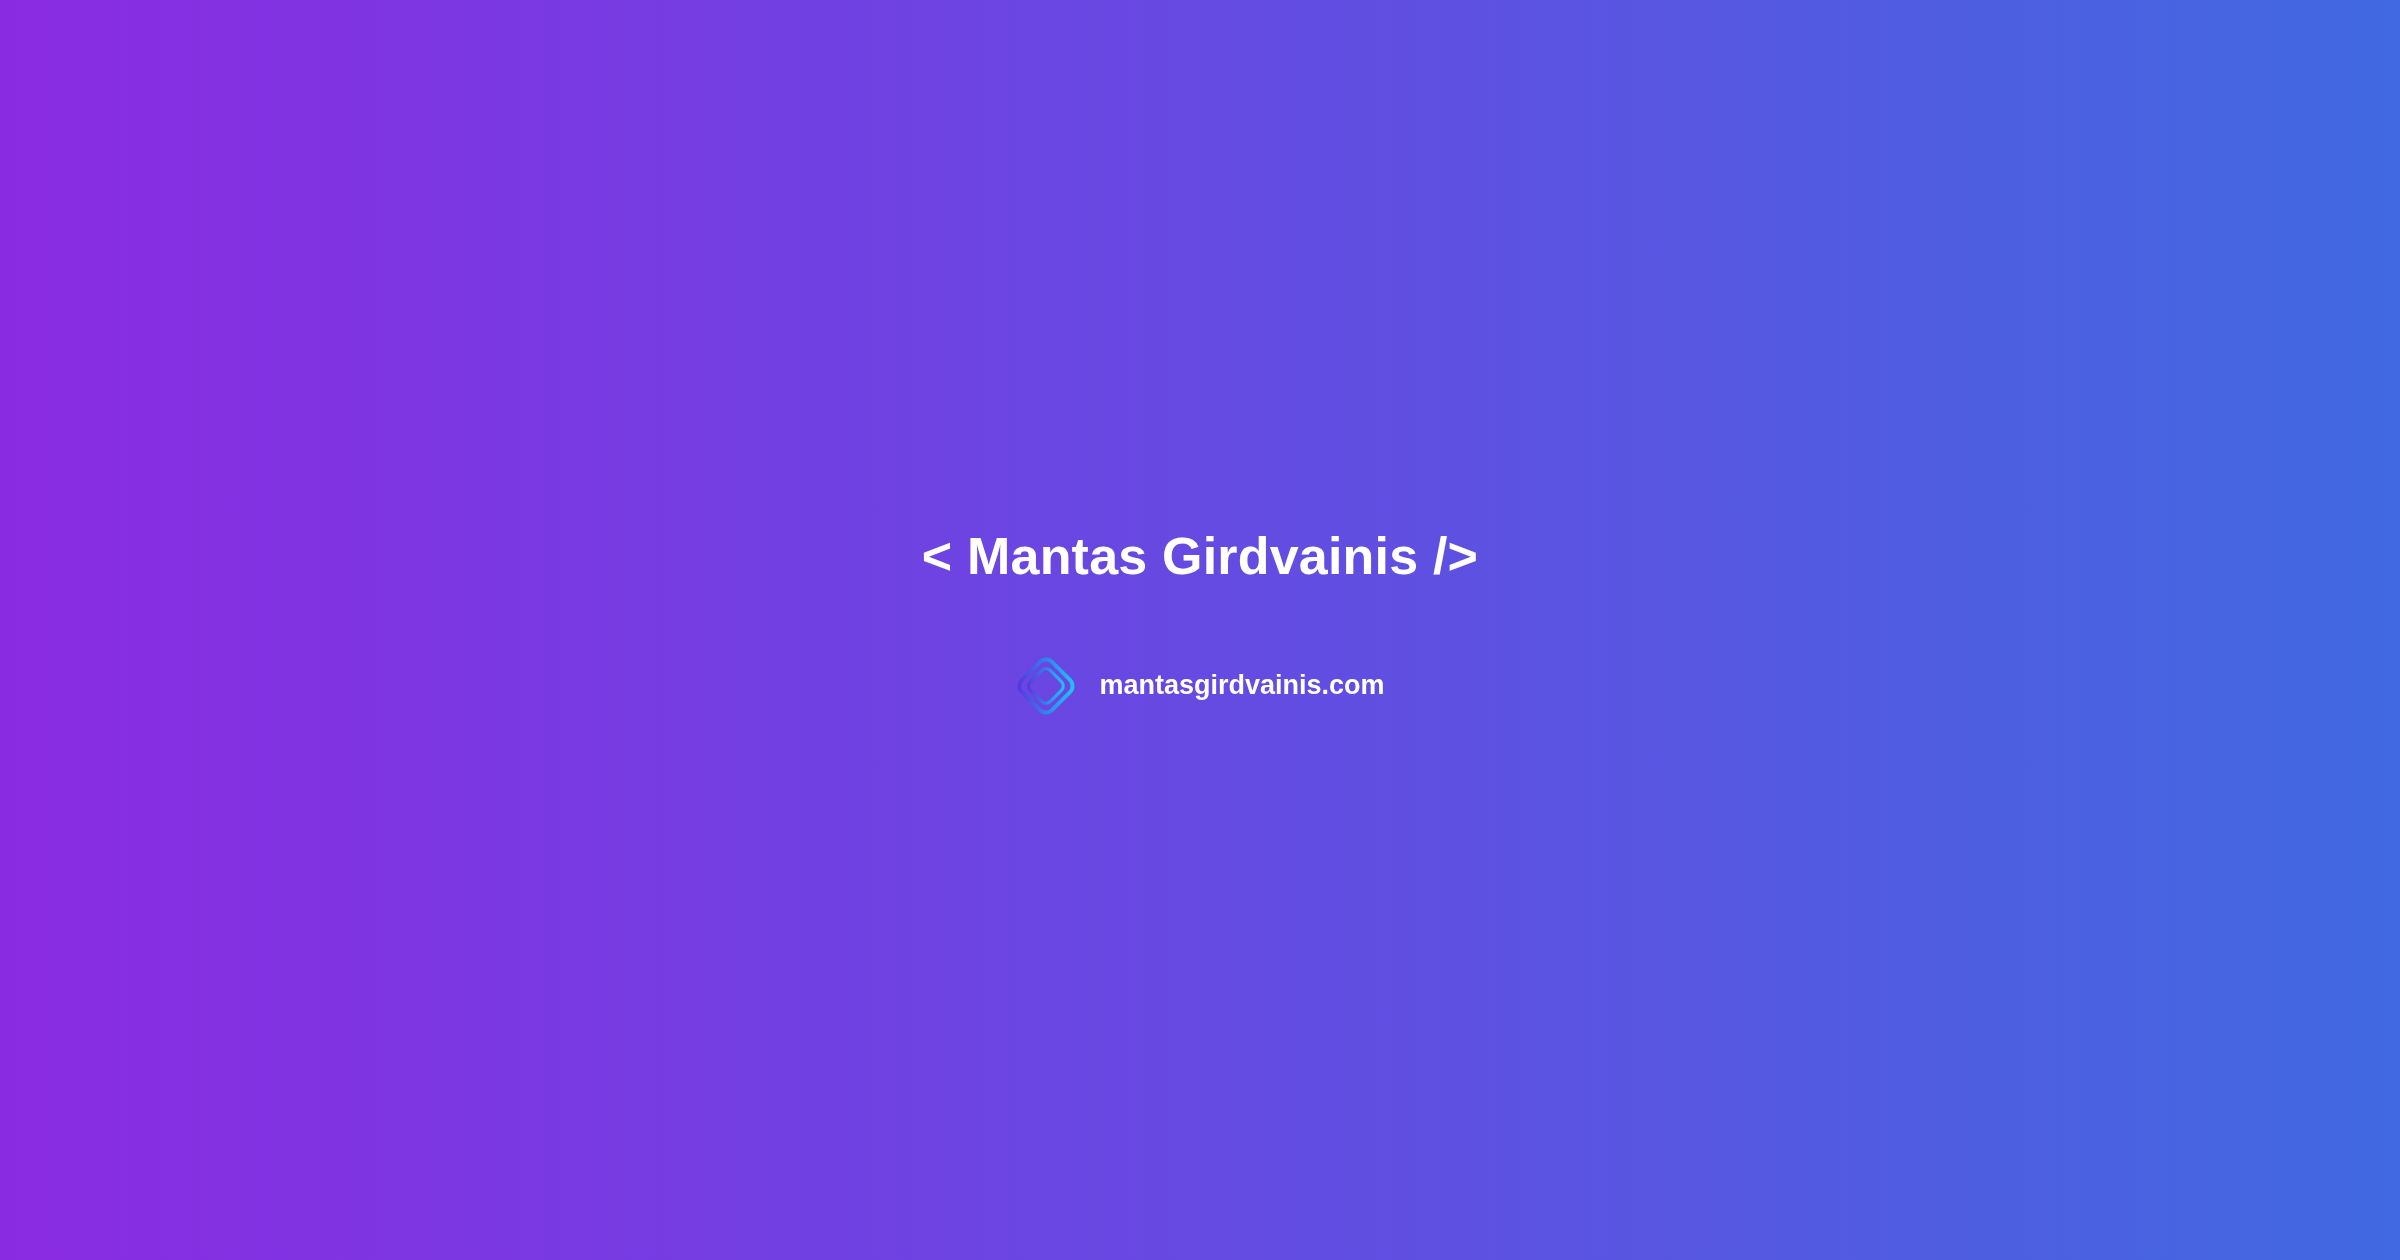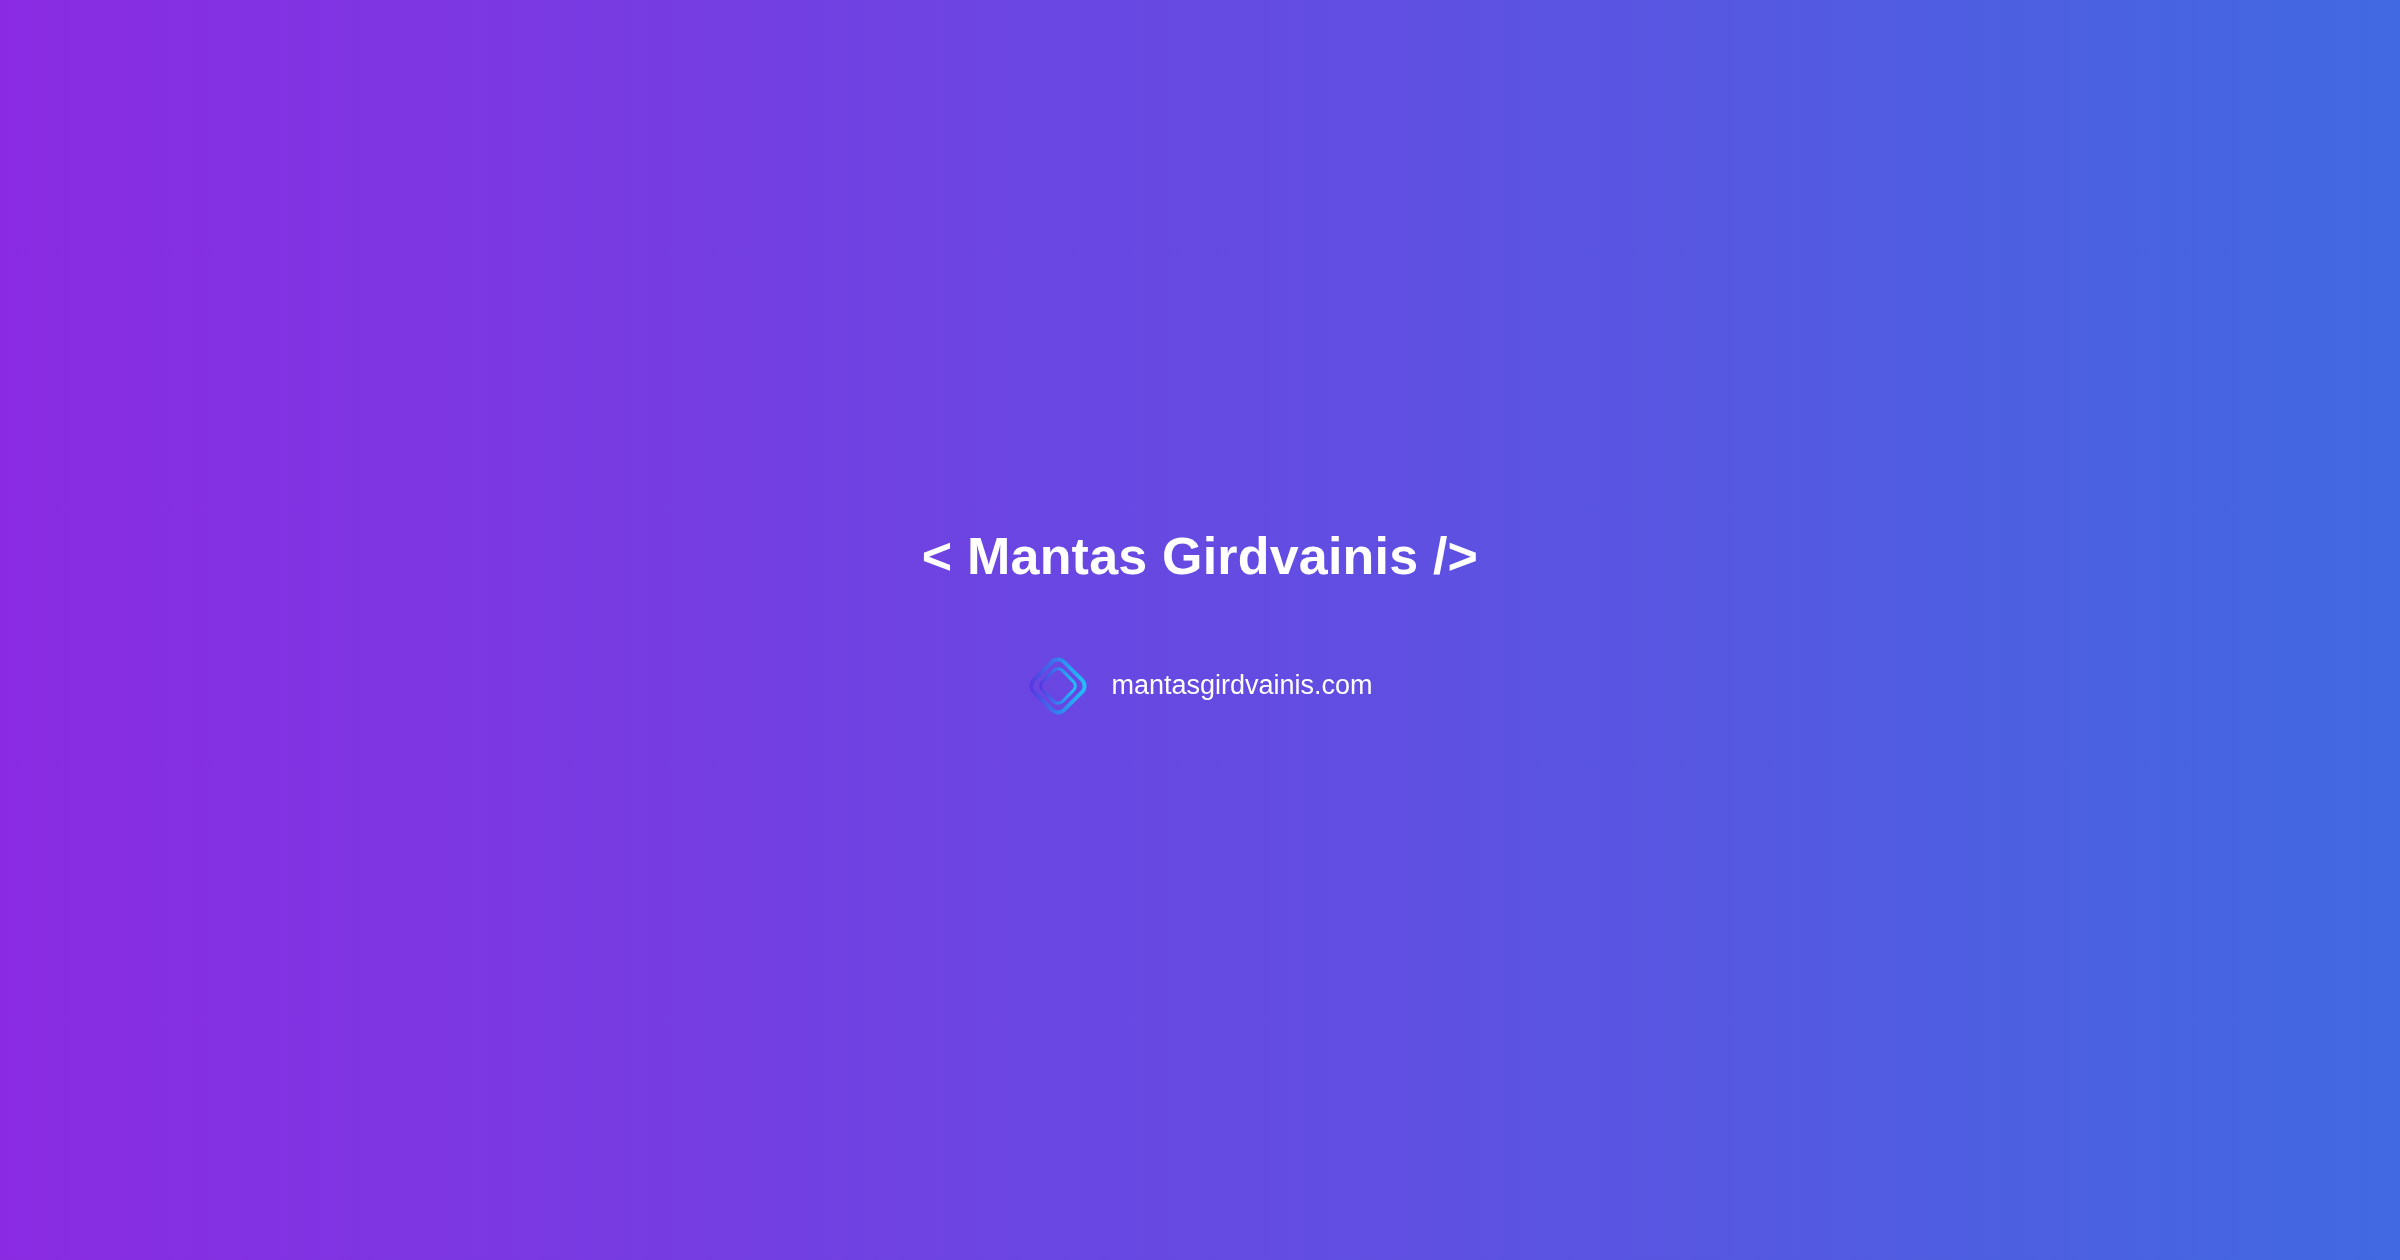--- a/index.html
+++ b/index.html
@@ -72,21 +72,21 @@
 
   .brand-logo {
     width: 62px;
     height: 62px;
     display: block;
     flex: 0 0 auto;
   }
 
   .brand-url {
     font-size: 27px;
-    font-weight: 400;
+    font-weight: 700;
     color: #ffffff;
     line-height: 1;
     white-space: nowrap;
   }
 </style>
 </head>
 <body>
 
 <div class="og-card">
 

